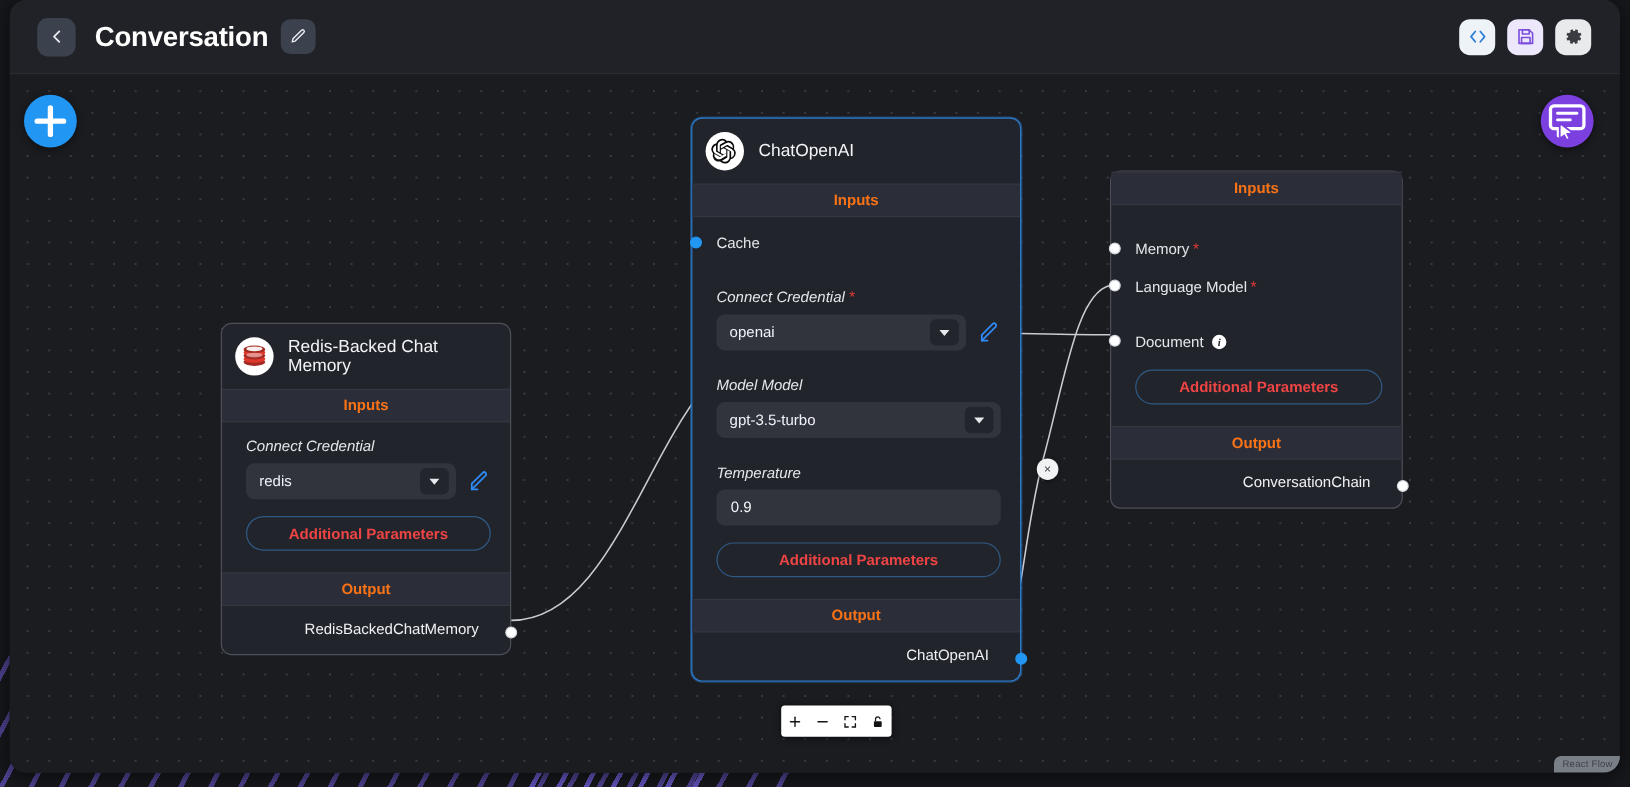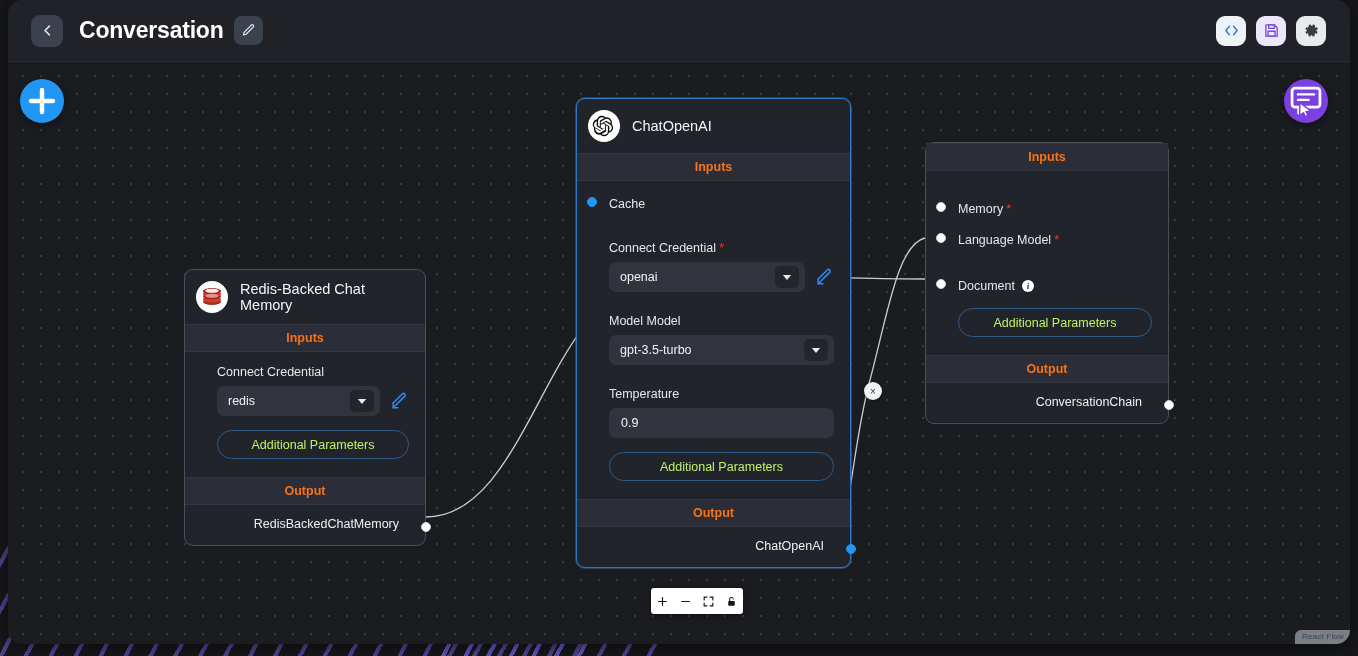--- a/index.html
+++ b/index.html
@@ -134,25 +134,25 @@
   .node-logo svg { width: 26px; height: 26px; }
   .node-title { font-size: 14.5px; color: #f2f4f7; font-weight: 500; }
   .band {
     background: #2b2e38;
     text-align: center;
     font-size: 12.5px; font-weight: bold; color: #f97316;
     padding: 6px 0;
     border-top: 1px solid #33353f;
     border-bottom: 1px solid #33353f;
   }
-  .node-body { padding: 0 0 4px 16px; }
+  .node-body { padding: 0 0 4px 4px; }
   .row { padding: 13px 16px 0 16px; position: relative; }
   .row-label { font-size: 12.5px; color: #e4e7ec; }
   .req { color: #e53935; font-size: 13px; margin-left: 3px; }
-  .field-label { font-size: 12.5px; color: #e4e7ec; margin-bottom: 7px; }
+  .field-label { font-size: 12.5px; color: #e4e7ec; margin-bottom: 7px; font-style: italic; }
   .select {
     position: relative;
     background: #31343d;
     border-radius: 7px;
     height: 30px;
     display: flex; align-items: center;
     padding: 0 6px 0 11px;
     font-size: 12.5px; color: #f0f2f6;
     cursor: pointer;
   }
@@ -171,21 +171,21 @@
   .edit-cred svg { width: 19px; height: 19px; display: block; }
   .textbox {
     background: #31343d; border-radius: 7px; height: 30px;
     display: flex; align-items: center; padding: 0 12px;
     font-size: 12.5px; color: #f4f6f9; cursor: text;
   }
   .addl-params {
     margin: 14px 16px 0 16px;
     height: 29px; border-radius: 15px;
     border: 1px solid #2f5a86;
-    color: #bef264; font-size: 12.5px; font-weight: normal;
+    color: #ef4444; font-size: 12.5px; font-weight: bold;
     display: flex; align-items: center; justify-content: center;
     cursor: pointer;
   }
   .out-row {
     padding: 12px 26px 14px 16px;
     text-align: right;
     font-size: 12.5px; color: #eef0f4;
     position: relative;
   }
   .anchor {

